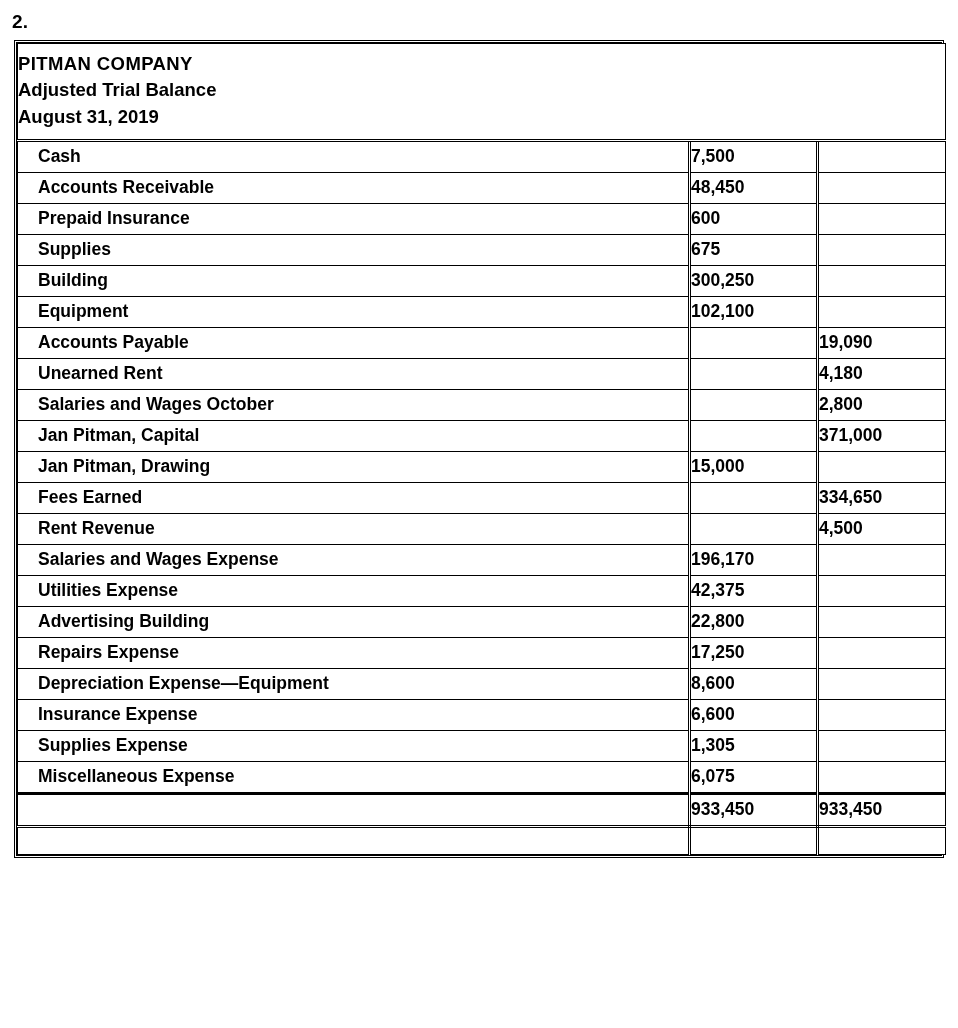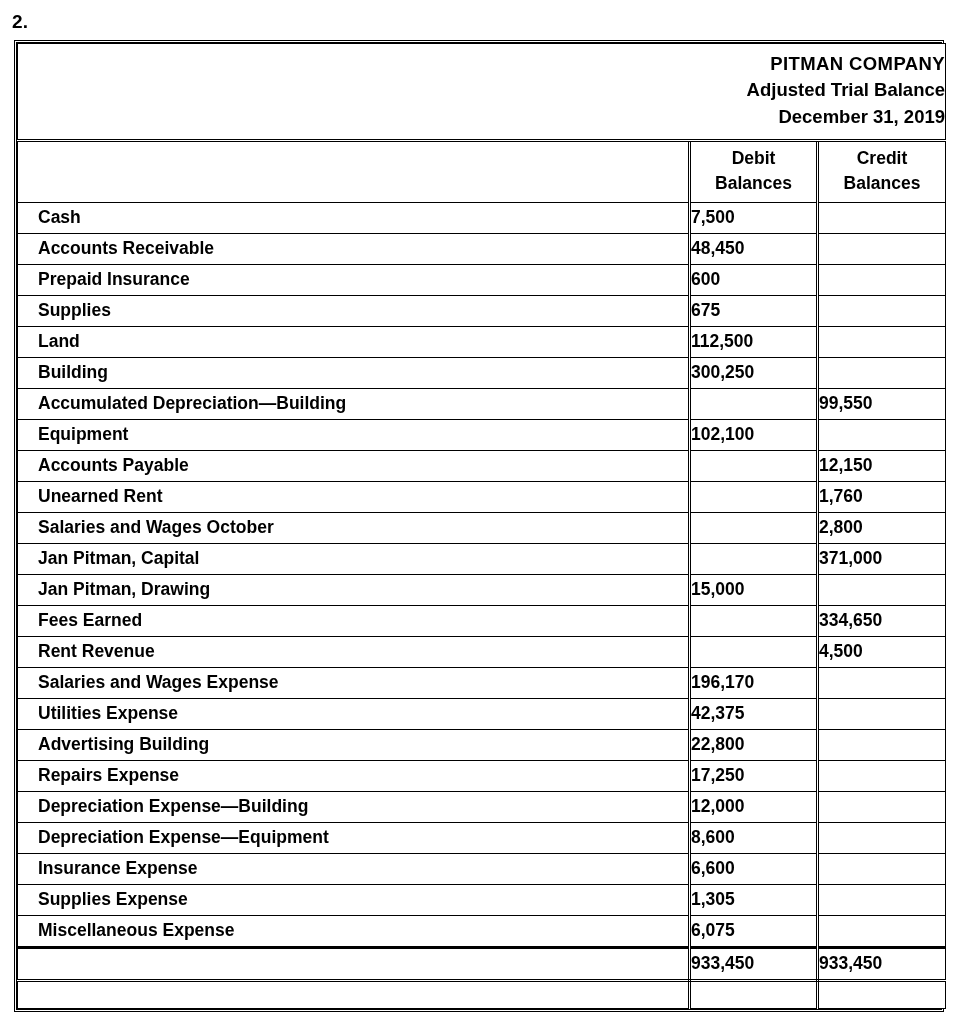--- a/index.html
+++ b/index.html
@@ -55,21 +55,21 @@
     background: #ffffff;
   }
 
   
   col.c-desc  { width: 672px; }
   col.c-debit { width: 128px; }
   col.c-credit{ width: 128px; }
 
   
   .title-cell {
-    text-align: right;
+    text-align: left;
     padding: 7px 0 9px 0 !important;
     border-bottom: 3px double #000000 !important;
   }
   .title-line {
     line-height: 1.42;
     font-weight: bold;
     font-size: 18.5px;
   }
   .title-line.company {
     letter-spacing: 0.4px;
@@ -130,35 +130,24 @@
         <col class="c-desc">
         <col class="c-debit">
         <col class="c-credit">
       </colgroup>
       <tbody>
 
         <tr>
           <td class="title-cell" colspan="3">
             <div class="title-line company">PITMAN COMPANY</div>
             <div class="title-line">Adjusted Trial Balance</div>
-            <div class="title-line">December 31, 2019</div>
+            <div class="title-line">August 31, 2019</div>
           </td>
         </tr>
 
-        <tr>
-          <td class="hdr-blank"></td>
-          <td class="hdr-col sep">
-            <span class="hdr-line">Debit</span>
-            <span class="hdr-line">Balances</span>
-          </td>
-          <td class="hdr-col">
-            <span class="hdr-line">Credit</span>
-            <span class="hdr-line">Balances</span>
-          </td>
-        </tr>
 
       <tr>
             <td class="acct">Cash</td>
             <td class="amt sep">7,500</td>
             <td class="amt"></td>
           </tr>
           <tr>
             <td class="acct">Accounts Receivable</td>
             <td class="amt sep">48,450</td>
             <td class="amt"></td>
@@ -167,48 +156,38 @@
             <td class="acct">Prepaid Insurance</td>
             <td class="amt sep">600</td>
             <td class="amt"></td>
           </tr>
           <tr>
             <td class="acct">Supplies</td>
             <td class="amt sep">675</td>
             <td class="amt"></td>
           </tr>
           <tr>
-            <td class="acct">Land</td>
-            <td class="amt sep">112,500</td>
-            <td class="amt"></td>
-          </tr>
-          <tr>
             <td class="acct">Building</td>
             <td class="amt sep">300,250</td>
             <td class="amt"></td>
           </tr>
           <tr>
-            <td class="acct">Accumulated Depreciation—Building</td>
-            <td class="amt sep"></td>
-            <td class="amt">99,550</td>
-          </tr>
-          <tr>
             <td class="acct">Equipment</td>
             <td class="amt sep">102,100</td>
             <td class="amt"></td>
           </tr>
           <tr>
             <td class="acct">Accounts Payable</td>
             <td class="amt sep"></td>
-            <td class="amt">12,150</td>
+            <td class="amt">19,090</td>
           </tr>
           <tr>
             <td class="acct">Unearned Rent</td>
             <td class="amt sep"></td>
-            <td class="amt">1,760</td>
+            <td class="amt">4,180</td>
           </tr>
           <tr>
             <td class="acct">Salaries and Wages October</td>
             <td class="amt sep"></td>
             <td class="amt">2,800</td>
           </tr>
           <tr>
             <td class="acct">Jan Pitman, Capital</td>
             <td class="amt sep"></td>
             <td class="amt">371,000</td>
@@ -239,25 +218,20 @@
             <td class="amt"></td>
           </tr>
           <tr>
             <td class="acct">Advertising Building</td>
             <td class="amt sep">22,800</td>
             <td class="amt"></td>
           </tr>
           <tr>
             <td class="acct">Repairs Expense</td>
             <td class="amt sep">17,250</td>
-            <td class="amt"></td>
-          </tr>
-          <tr>
-            <td class="acct">Depreciation Expense—Building</td>
-            <td class="amt sep">12,000</td>
             <td class="amt"></td>
           </tr>
           <tr>
             <td class="acct">Depreciation Expense—Equipment</td>
             <td class="amt sep">8,600</td>
             <td class="amt"></td>
           </tr>
           <tr>
             <td class="acct">Insurance Expense</td>
             <td class="amt sep">6,600</td>

